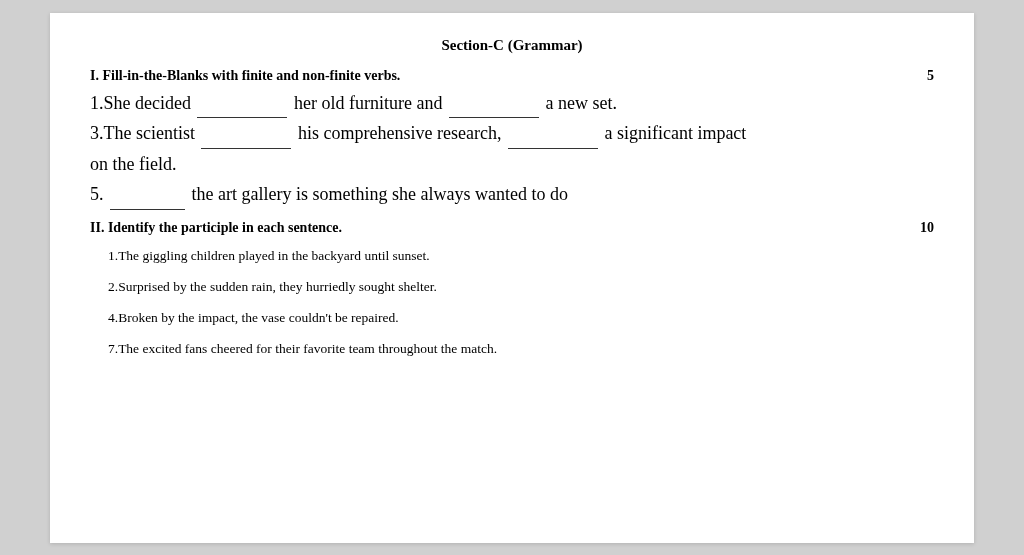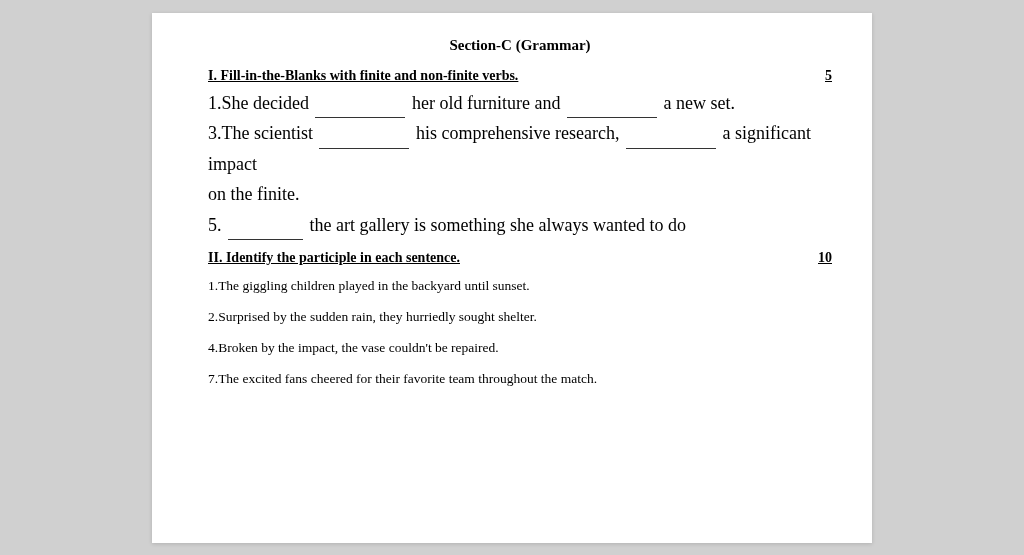--- a/index.html
+++ b/index.html
@@ -13,43 +13,42 @@
       display: flex;
       justify-content: center;
       align-items: center;
       min-height: 555px;
       width: 1024px;
       font-family: 'Times New Roman', Times, serif;
     }
 
     .page {
       background-color: #ffffff;
-      width: 720px;
+      width: 924px;
       min-height: 530px;
-      padding: 24px 40px 30px 56px;
+      padding: 24px 40px 30px 40px;
       box-shadow: 0 1px 4px rgba(0,0,0,0.15);
     }
 
     .section-title {
       text-align: center;
       font-size: 15px;
       font-weight: bold;
       margin-bottom: 14px;
     }
 
     .question-block {
       margin-bottom: 10px;
     }
 
     .question-header {
       display: flex;
       justify-content: space-between;
       align-items: center;
       margin-bottom: 4px;
-      text-decoration: underline;
     }
 
     .question-label {
       font-size: 14px;
       font-weight: bold;
     }
 
     .score {
       font-size: 14px;
       font-weight: bold;
@@ -73,35 +72,35 @@
     .blank-sm {
       width: 75px;
     }
 
     .section-ii-header {
       display: flex;
       justify-content: space-between;
       align-items: center;
       margin-top: 3px;
       margin-bottom: 10px;
-      text-decoration: underline;
     }
 
     .section-ii-label {
       font-size: 14px;
       font-weight: bold;
     }
 
     .sentences-list {
       font-size: 13.5px;
       line-height: 1.55;
     }
 
     .sentence-item {
       margin-bottom: 10px;
+      margin-left: 18px;
     }
   </style>
 </head>
 <body>
 
 <div class="page">
 
   <div class="section-title">Section-C (Grammar)</div>
 
   <div class="question-block">
@@ -122,21 +121,21 @@
 
 
       <div>
         <span>3.The scientist</span>
         <span class="blank"></span>
         <span>his comprehensive research,</span>
         <span class="blank"></span>
         <span>a significant impact</span>
       </div>
       <div>
-        <span>on the finite.</span>
+        <span>on the field.</span>
       </div>
 
 
       <div>
         <span>5.</span>
         <span class="blank blank-sm"></span>
         <span>the art gallery is something she always wanted to do</span>
       </div>
 
     </div>

